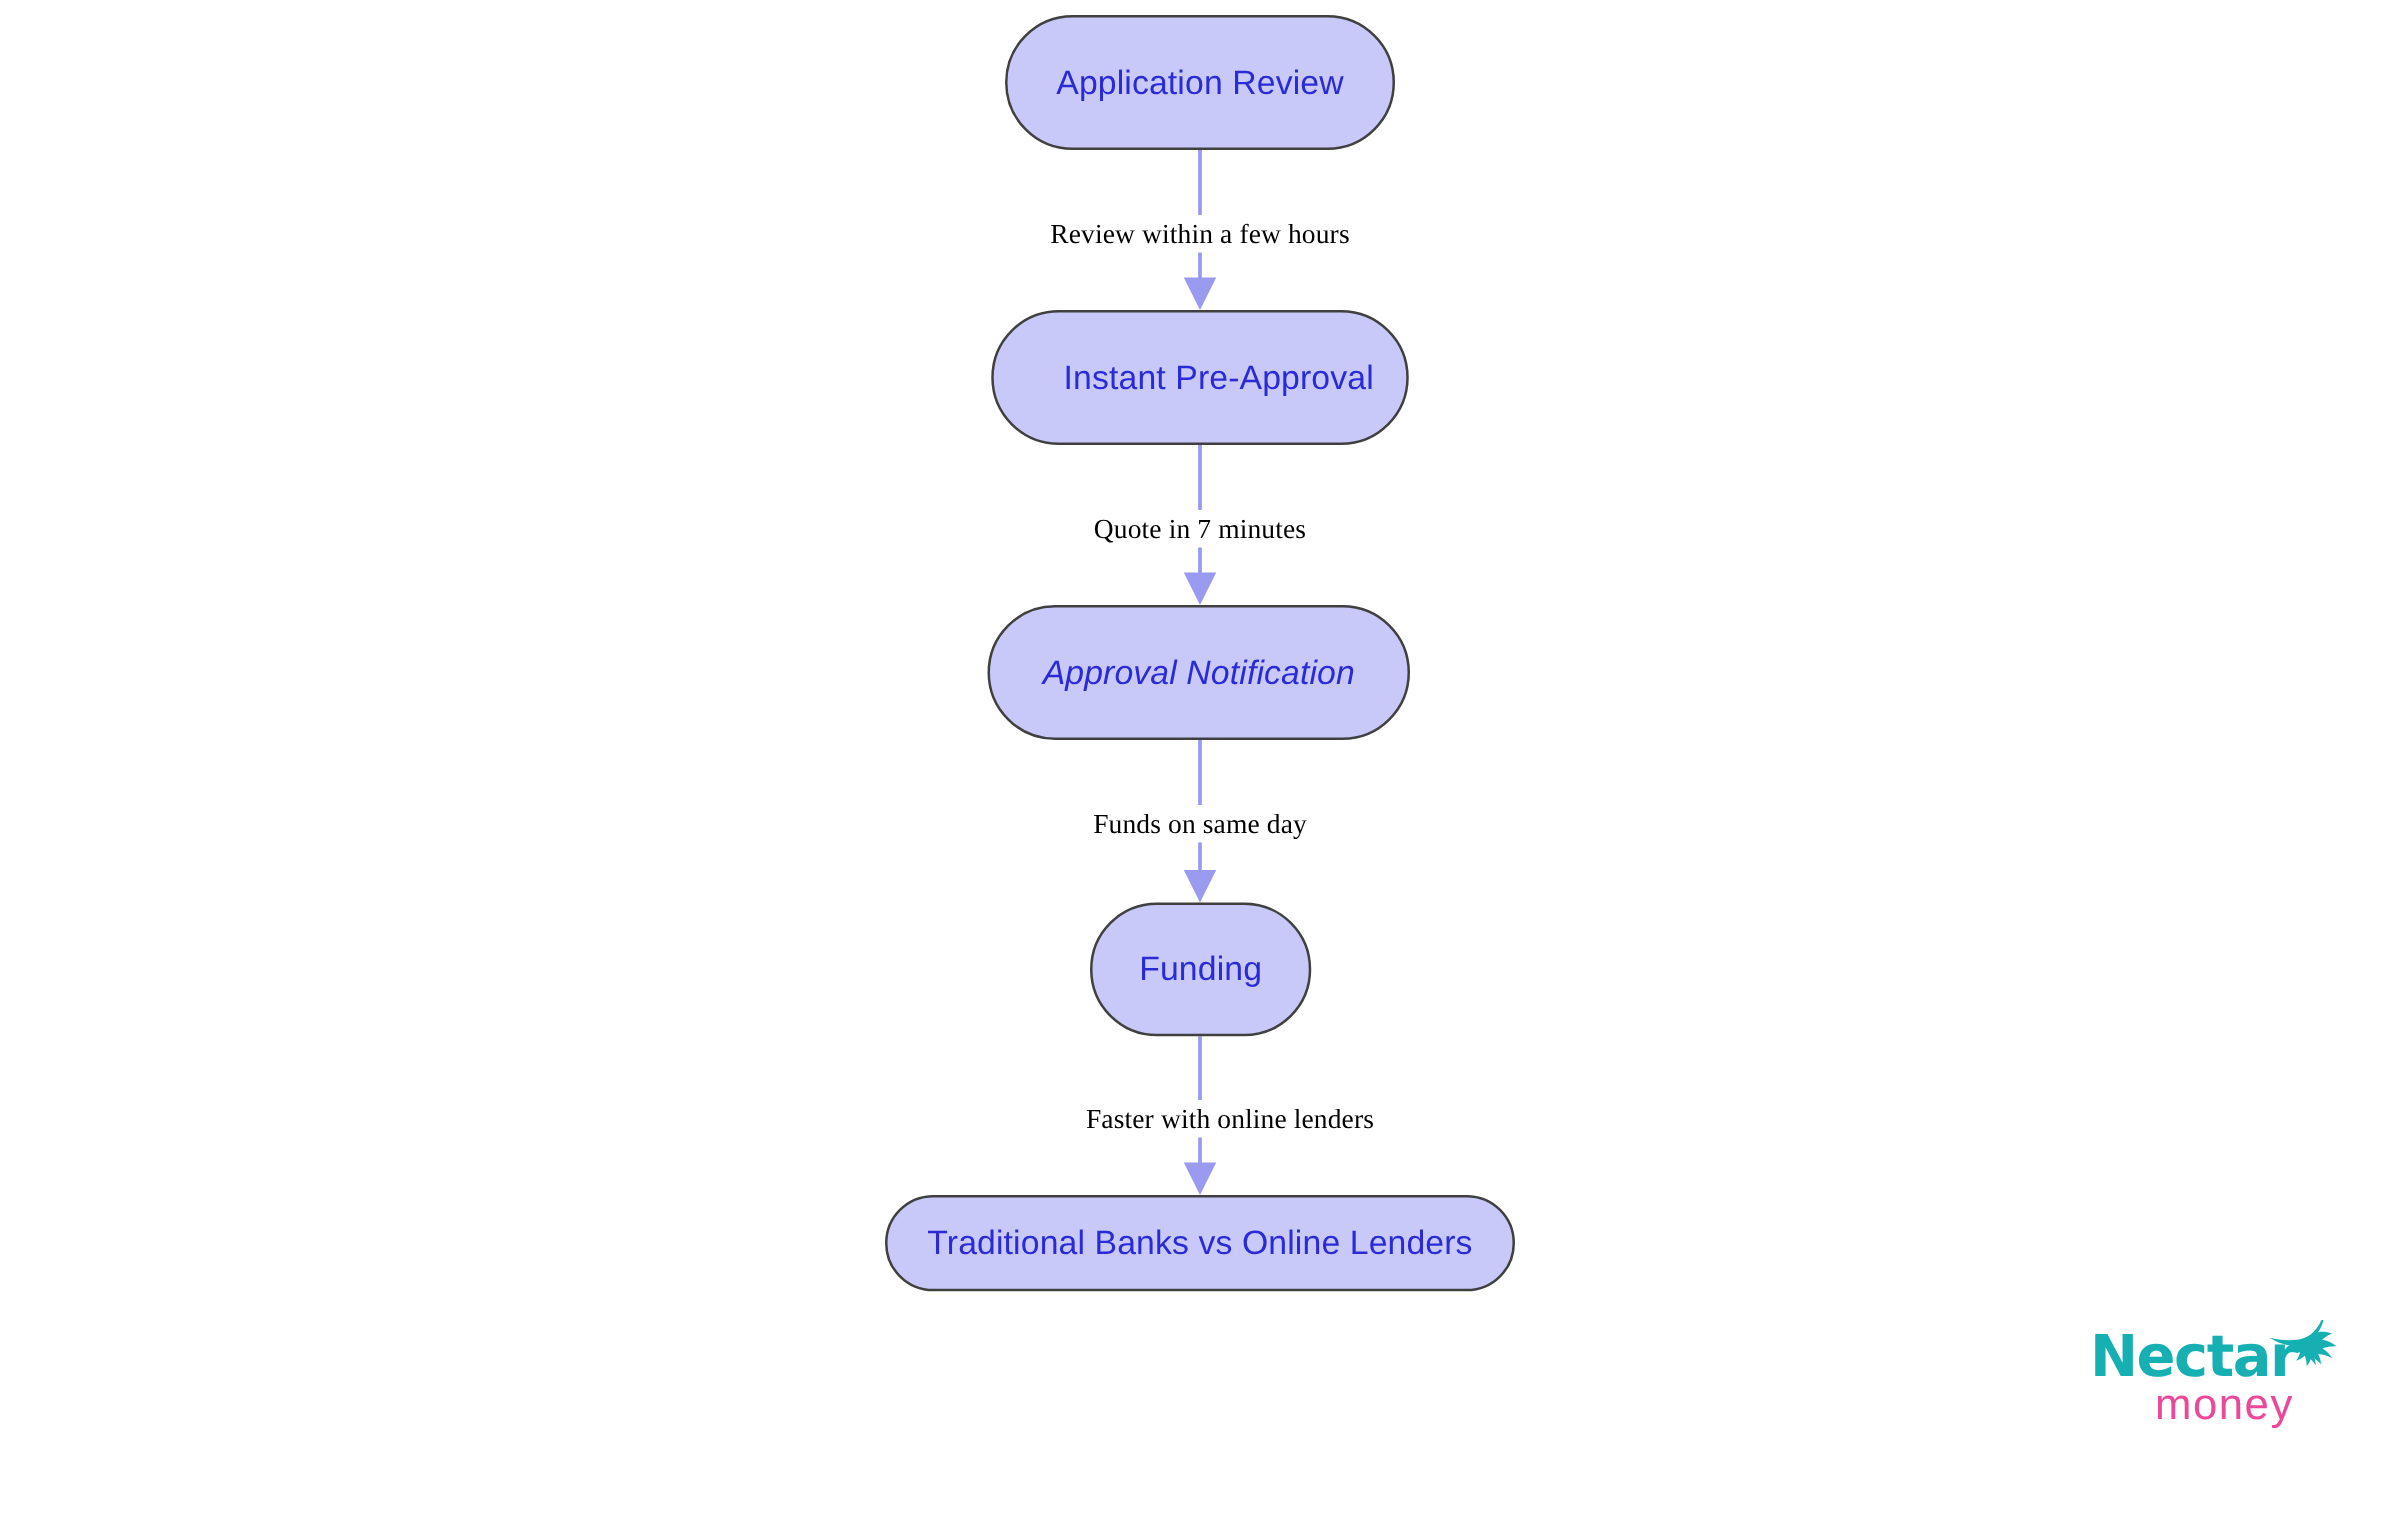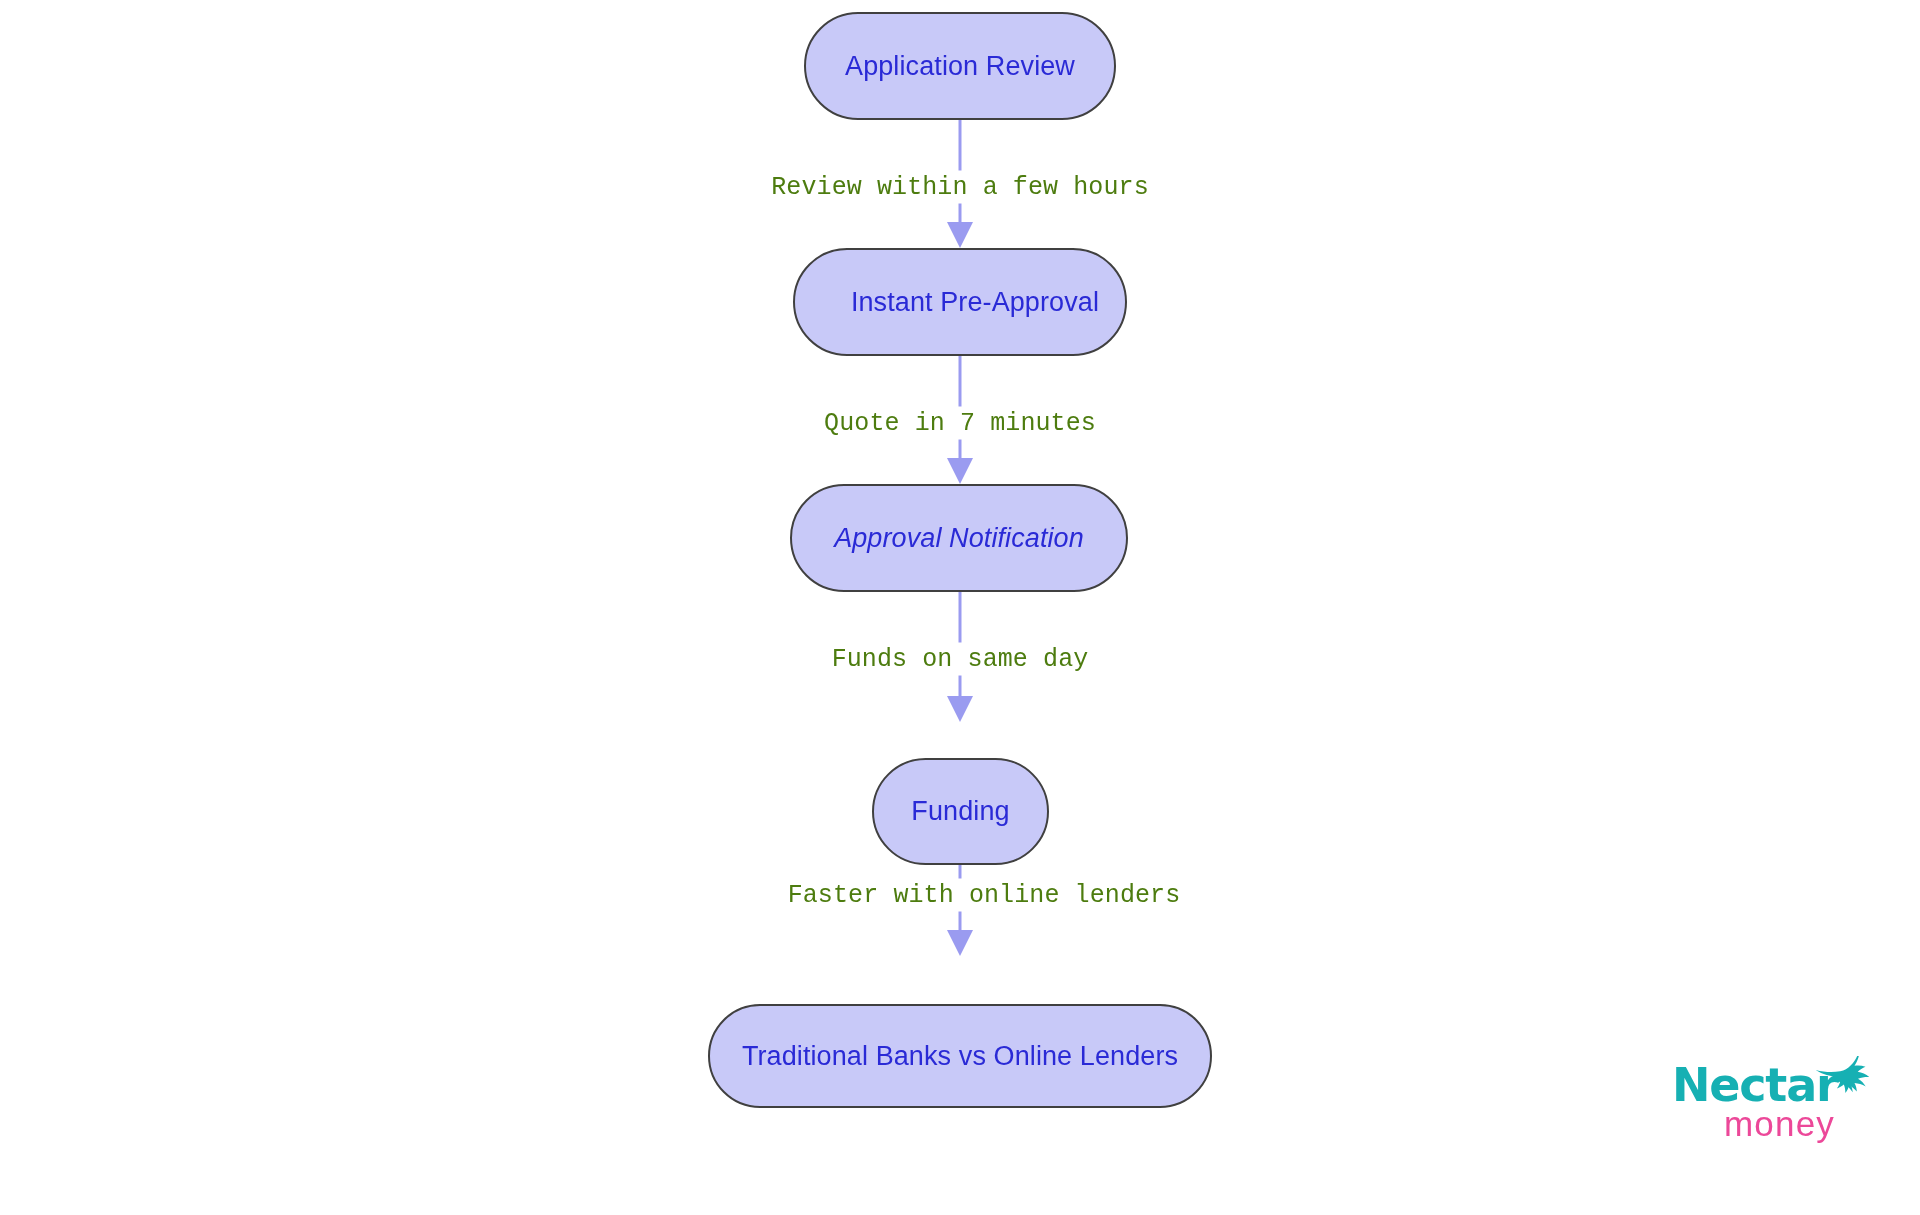--- a/index.html
+++ b/index.html
@@ -43,22 +43,22 @@
     font-size: 27px;
     font-weight: 400;
     line-height: 1.2;
     letter-spacing: 0.1px;
     white-space: nowrap;
   }
 
   #node-0 { left: 804px;  top: 12px;   width: 312px; height: 108px; }
   #node-1 { left: 793px;  top: 248px;  width: 334px; height: 108px; justify-content: flex-end; }
   #node-2 { left: 790px;  top: 484px;  width: 338px; height: 108px; font-style: italic; }
-  #node-3 { left: 872px;  top: 758px;  width: 177px; height: 107px; }
-  #node-4 { left: 708px;  top: 956px;  width: 504px; height: 104px; margin-top: 48px; }
+  #node-3 { left: 872px;  top: 722px;  width: 177px; height: 107px; }
+  #node-4 { left: 708px;  top: 956px;  width: 504px; height: 77px; }
 
   
   .edge {
     position: absolute;
     left: 0;
     top: 0;
     width: 1920px;
     height: 1215px;
     overflow: visible;
     pointer-events: none;
@@ -68,23 +68,23 @@
     stroke-width: 3;
     fill: none;
   }
   .edge-head {
     fill: #9a9bf0;
   }
 
   .edge-label {
     position: absolute;
     transform: translate(-50%, -50%);
-    color: #4d7c0f;
-    font-family: Liberation Mono, monospace;
-    font-size: 25px;
+    color: #000000;
+    font-family: Liberation Serif, serif;
+    font-size: 22px;
     font-weight: 400;
     letter-spacing: 0.1px;
     white-space: nowrap;
     background: #ffffff;
     padding: 2px 7px;
   }
   #edge-label-0 { left: 960px; top: 187px; }
   #edge-label-1 { left: 960px; top: 423px; }
   #edge-label-2 { left: 960px; top: 659px; }
   #edge-label-3 { left: 960px; top: 895px; margin-left: 24px; }

